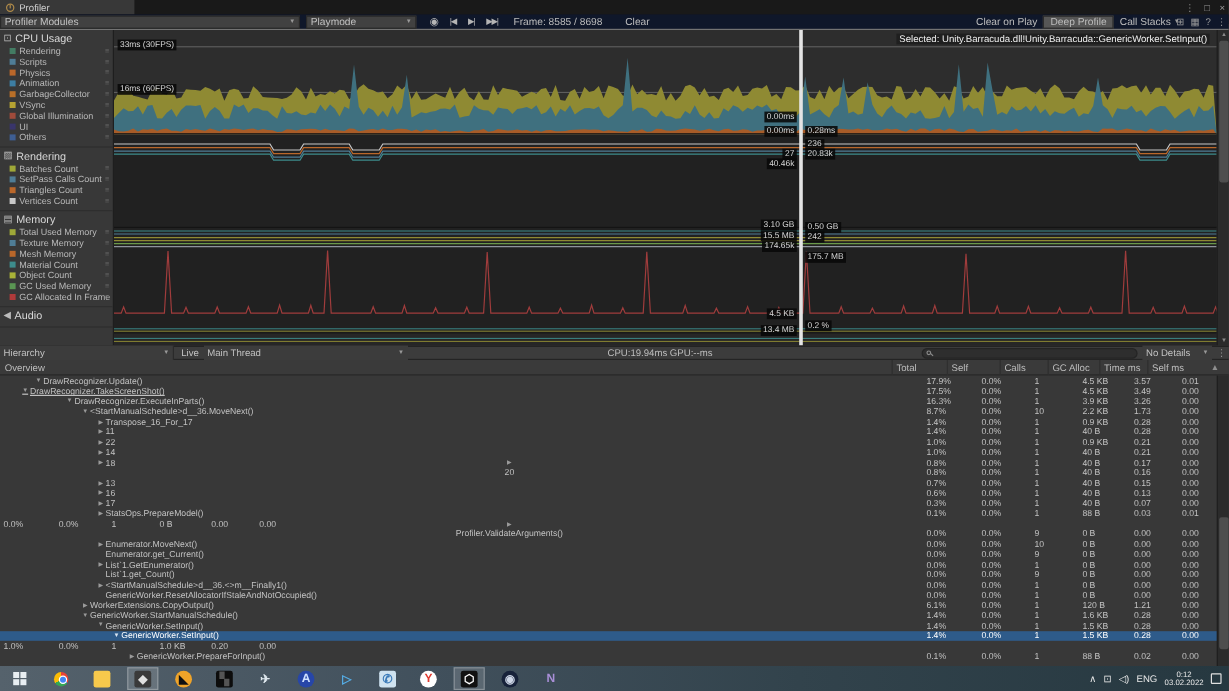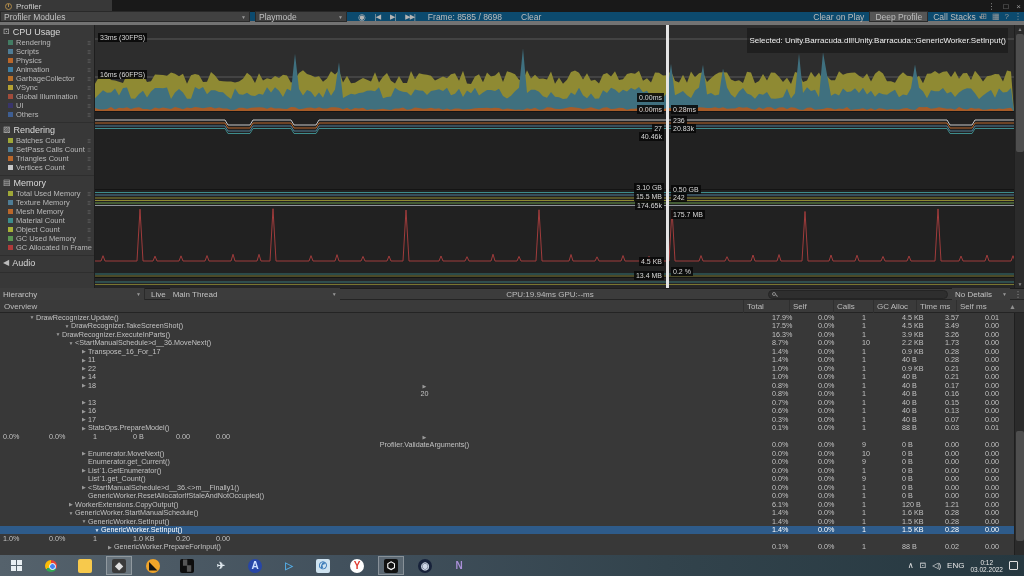--- a/index.html
+++ b/index.html
@@ -10,22 +10,22 @@
   
   #titlebar { position:absolute; left:0; top:0; width:1024px; height:20px; background:#191919; }
   #profiler-tab { position:absolute; left:0; top:0; height:12px; width:112px; background:#383838;
     display:flex; align-items:center; gap:4px; padding-left:5px; }
   #profiler-tab .tabicon { width:7px; height:7px; border:1px solid #b08b4a; border-radius:50%; position:relative; }
   #profiler-tab .tabicon:after{ content:''; position:absolute; left:2px; top:0px; width:1px; height:3px; background:#b08b4a; }
   #profiler-tab span.t { font-size:8px; color:#cfcfcf; }
   .winbtns { position:absolute; right:3px; top:0; height:12px; display:flex; gap:8px; align-items:center; color:#9a9a9a; font-size:8px; }
 
   
-  #toolbar { position:absolute; left:0; top:12px; width:1024px; height:13px; background:#0c4a6e;
-    border-bottom:4px solid #737373; display:flex; align-items:center; font-size:8.5px; color:#c2c2c2; }
+  #toolbar { position:absolute; left:0; top:12px; width:1024px; height:13px; background:#0f172a;
+    border-bottom:1px solid #737373; display:flex; align-items:center; font-size:8.5px; color:#c2c2c2; }
   .dd { background:#414141; border:1px solid #292929; height:11px; display:flex; align-items:center;
     padding:0 3px; position:relative; }
   .dd .arr { margin-left:auto; font-size:5px; color:#999; padding-left:4px; }
   #dd-modules { width:250px; }
   #dd-playmode { width:92px; margin-left:5px; }
   .tbtn { height:11px; display:flex; align-items:center; padding:0 5px; color:#bdbdbd; }
   .tbtn.icon { font-size:7px; color:#b5b5b5; letter-spacing:-1px; }
   .tbtn.active { background:#565656; border:1px solid #2b2b2b; }
   #frame-label { margin-left:8px; color:#bdbdbd; }
   #clear-btn { margin-left:14px; }
@@ -42,21 +42,21 @@
   .side-item .chip { width:5px; height:5px; flex:none; }
   .side-item .lbl { font-size:7.5px; color:#b9b9b9; white-space:nowrap; }
   .side-item .handle { position:absolute; right:3px; color:#6a6a6a; font-size:6px; line-height:4px; }
 
   #charts { position:relative; width:919px; height:263px; background:#222; }
   #charts svg { display:block; }
   .ovl { position:absolute; background:rgba(8,8,8,.88); color:#d8d8d8; font-size:7px;
     line-height:9px; padding:0 2px; white-space:nowrap; }
   #sel-line { position:absolute; top:0; width:3px; height:263px; background:#e4e4e4; }
   #selected-label { position:absolute; right:6px; top:3px; color:#f0f0f0; font-size:8px;
-    background:rgba(20,20,20,.55); padding:8px 2px; }
+    background:rgba(20,20,20,.55); padding:0 2px; }
 
   #vscroll { width:10px; height:263px; background:#2b2b2b; border-left:1px solid #1f1f1f; position:relative; }
   #vscroll .sarr { position:absolute; left:0; width:10px; text-align:center; font-size:5px; color:#888; }
   #vscroll .thumb { position:absolute; left:1px; width:8px; background:#4e4e4e; border-radius:2px; }
 
   
   #threadbar { position:absolute; left:0; top:288px; width:1024px; height:12px; background:#3c3c3c;
     border-top:1px solid #1e1e1e; border-bottom:1px solid #242424; display:flex; align-items:center;
     font-size:8px; color:#c2c2c2; }
   #dd-hierarchy { width:145px; height:12px; border:none; border-right:1px solid #2a2a2a; background:#3c3c3c; }
@@ -385,21 +385,21 @@
           <span>DrawRecognizer.Update()</span>
         </div>
         <span class="c w-total">17.9%</span>
         <span class="c w-self">0.0%</span>
         <span class="c w-calls">1</span>
         <span class="c w-gc">4.5 KB</span>
         <span class="c w-time">3.57</span>
         <span class="c w-selfms">0.01</span>
       </div>
       <div class="trow">
-        <div class="name" style="padding-left: 63px;">
+        <div class="name" style="padding-left: 17px; text-decoration: underline;">
           <span class="tri">▼</span>
           <span>DrawRecognizer.TakeScreenShot()</span>
         </div>
         <span class="c w-total">17.5%</span>
         <span class="c w-self">0.0%</span>
         <span class="c w-calls">1</span>
         <span class="c w-gc">4.5 KB</span>
         <span class="c w-time">3.49</span>
         <span class="c w-selfms">0.00</span>
       </div>

